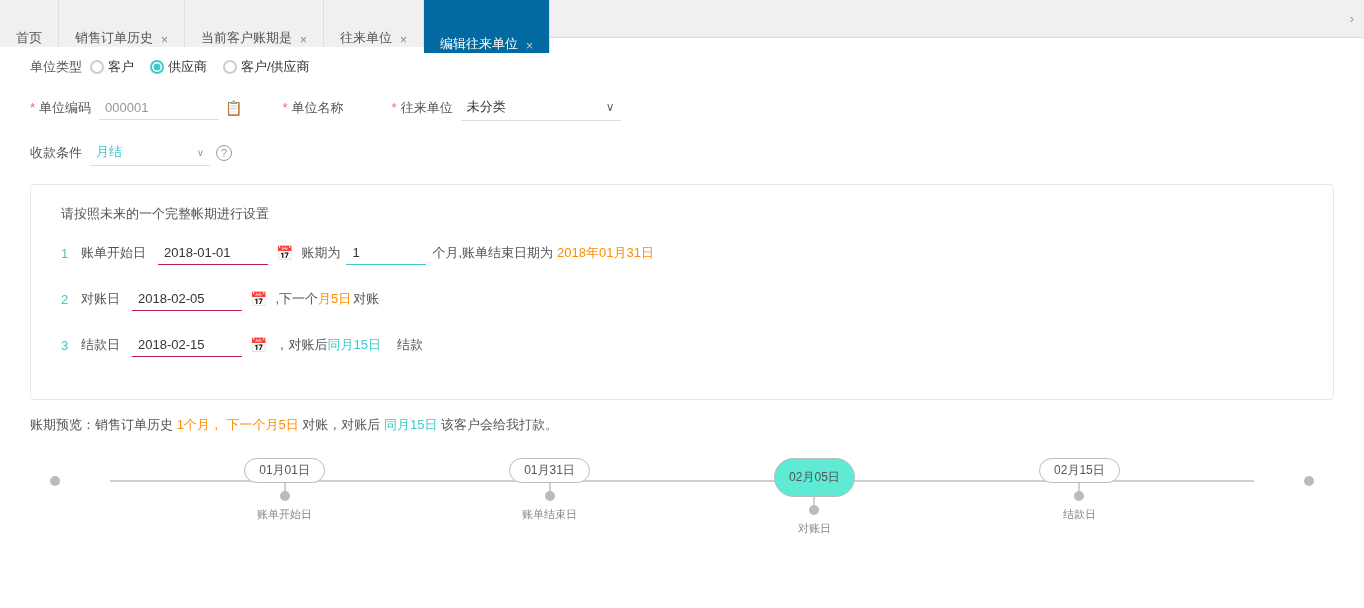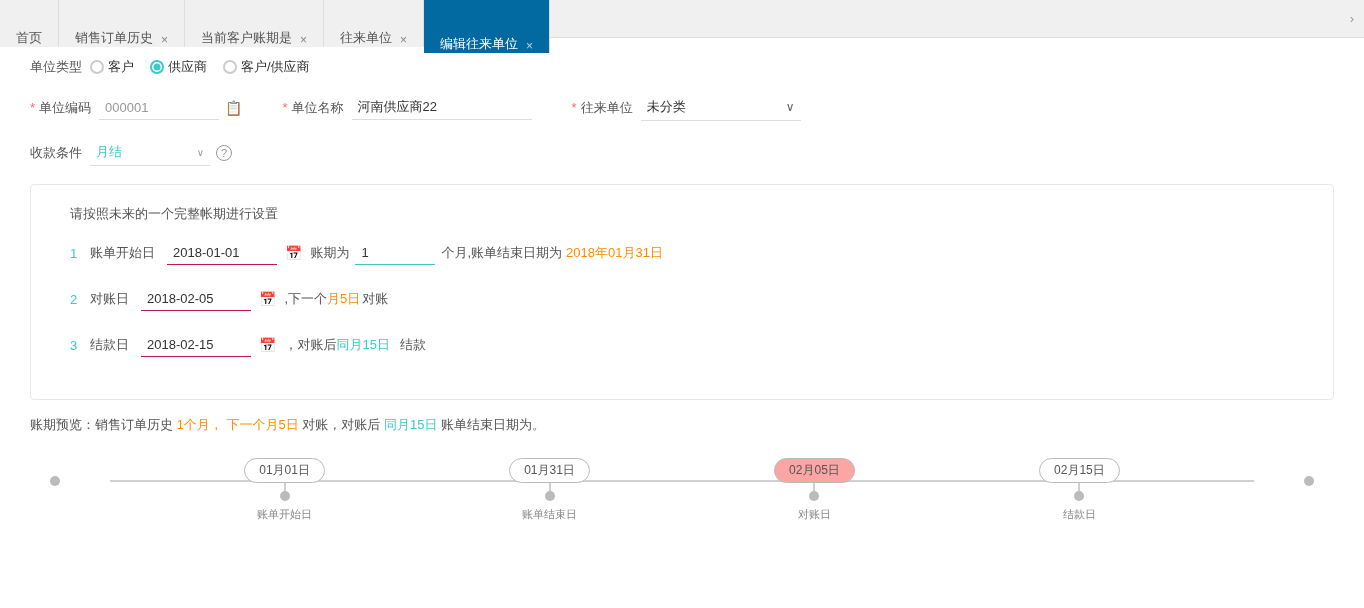--- a/index.html
+++ b/index.html
@@ -112,21 +112,21 @@
       width: 16px; height: 16px; border-radius: 50%;
       border: 1px solid #999; display: inline-flex;
       align-items: center; justify-content: center;
       font-size: 11px; color: #999; cursor: pointer; margin-left: 6px;
     }
 
     
     .period-box {
       border: 1px solid #e8e8e8;
       border-radius: 4px;
-      padding: 20px 39px;
+      padding: 20px 30px;
       margin-bottom: 16px;
     }
     .period-box-title {
       font-size: 13px; color: #555; margin-bottom: 18px;
     }
     .period-row {
       display: flex; align-items: center;
       margin-bottom: 22px;
     }
     .period-num {
@@ -203,21 +203,20 @@
   <div class="form-row">
     <div class="form-group">
       <span class="required-star">*</span>
       <span class="form-label">单位编码</span>
       <input class="input-field code" type="text" value="000001" style="">
       <span class="icon-btn">📋</span>
     </div>
     <div class="form-group">
       <span class="required-star">*</span>
       <span class="form-label">单位名称</span>
-      <input class="input-field name" type="text" value="河南供应商22" style="">
     </div>
     <div class="form-group">
       <span class="required-star">*</span>
       <span class="form-label">往来单位</span>
       <div class="category-wrap">
         <span class="category-value">未分类</span>
         <span class="category-arrow">∨</span>
       </div>
     </div>
   </div>
@@ -257,31 +256,31 @@
       <span class="period-desc" style="margin-left:2px;">对账</span>
     </div>
 
     <div class="period-row">
       <span class="period-num">3</span>
       <span class="period-row-label">结款日</span>
       <input class="date-field" type="text" value="2018-02-15" style="">
       <span class="cal-icon">📅</span>
       <span class="period-desc">，对账后</span>
       <span class="highlight-teal">同月15日</span>
-      <span class="period-desc" style="margin-left:10px;">结款</span>
+      <span class="period-desc" style="margin-left:16px;">结款</span>
     </div>
   </div>
 
   <div class="preview-text">
     <span>账期预览：销售订单历史</span>
     <span class="highlight-orange">1个月，</span>
     <span class="highlight-orange">下一个月5日</span>
     <span>对账，对账后</span>
     <span class="highlight-teal">同月15日</span>
-    <span>账单结束日期为。</span>
+    <span>该客户会给我打款。</span>
   </div>
 
   <div style="position: relative; padding: 0 20px;">
     <div style="position: relative; display: flex; align-items: flex-end; padding-bottom: 30px; text-align: right;">
 
       <div style="position: absolute; top: 22px; left: 60px; right: 60px; height: 2px; background: #d0d0d0;"></div>
 
       <div style="display: flex; justify-content: space-between; width: 100%; position: relative; z-index: 1;">
 
         <div style="display: flex; align-items: center; flex-direction: column; position: relative;">
@@ -296,21 +295,21 @@
         </div>
 
         <div style="display: flex; flex-direction: column; align-items: center;">
           <div style="border: 1px solid #bbb; border-radius: 20px; padding: 3px 14px; font-size: 12px; color: #555; background: #fff; white-space: nowrap;">01月31日</div>
           <div style="width: 2px; height: 8px; background: #d0d0d0;"></div>
           <div style="width: 10px; height: 10px; border-radius: 50%; background: #bbb;"></div>
           <div style="font-size: 11px; color: #888; margin-top: 6px; white-space: nowrap;">账单结束日</div>
         </div>
 
         <div style="display: flex; flex-direction: column; align-items: center;">
-          <div style="border: 1px solid #bbb; border-radius: 20px; padding: 3px 14px; font-size: 12px; color: #555; background: #fca5a5; white-space: nowrap;">02月05日</div>
+          <div style="border: 1px solid #bbb; border-radius: 20px; padding: 10px 14px; font-size: 12px; color: #555; background: #5eead4; white-space: nowrap;">02月05日</div>
           <div style="width: 2px; height: 8px; background: #d0d0d0;"></div>
           <div style="width: 10px; height: 10px; border-radius: 50%; background: #bbb;"></div>
           <div style="font-size: 11px; color: #888; margin-top: 6px; white-space: nowrap;">对账日</div>
         </div>
 
         <div style="display: flex; flex-direction: column; align-items: center;">
           <div style="border: 1px solid #bbb; border-radius: 20px; padding: 3px 14px; font-size: 12px; color: #555; background: #fff; white-space: nowrap;">02月15日</div>
           <div style="width: 2px; height: 8px; background: #d0d0d0;"></div>
           <div style="width: 10px; height: 10px; border-radius: 50%; background: #bbb;"></div>
           <div style="font-size: 11px; color: #888; margin-top: 6px; white-space: nowrap;">结款日</div>

